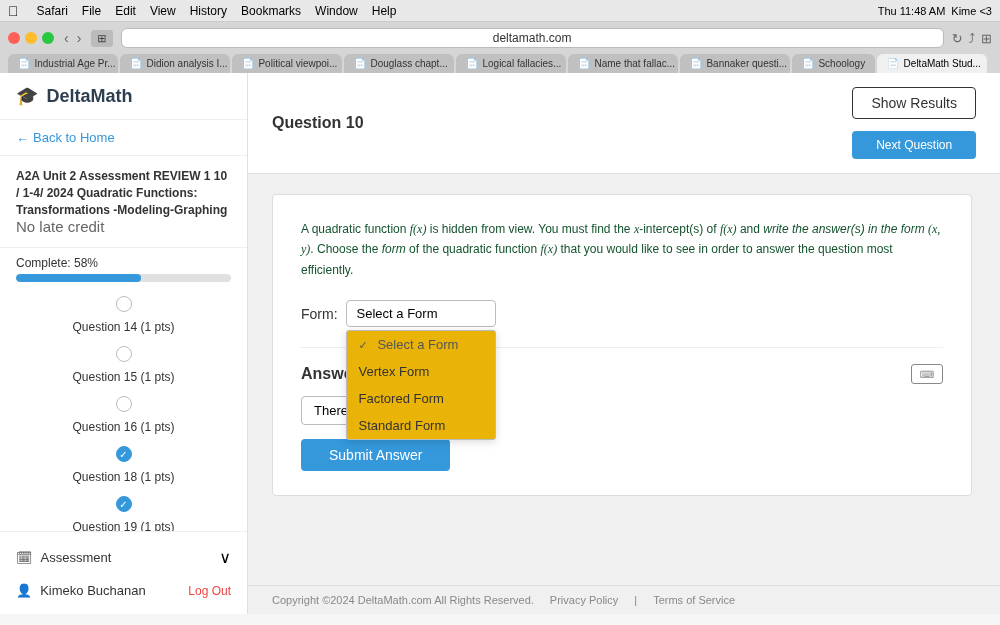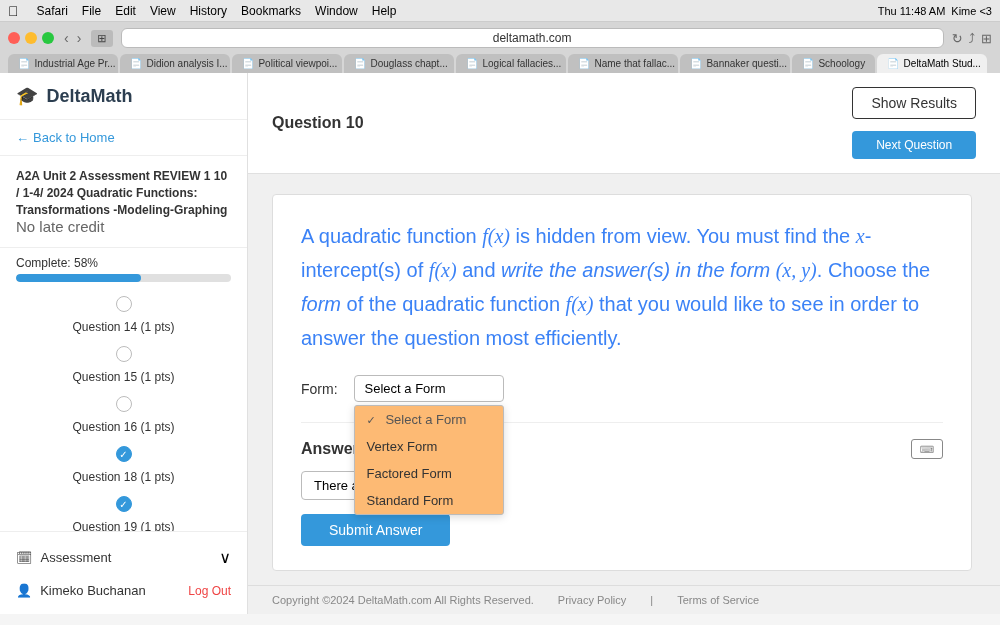--- a/index.html
+++ b/index.html
@@ -243,32 +243,32 @@
       padding: 20px 24px;
     }
     .question-card {
       background: white;
       border: 1px solid #ddd;
       border-radius: 4px;
       padding: 24px 28px;
       max-width: 700px;
     }
     .question-text {
-      font-size: 20px;
+      font-size: 12px;
       line-height: 1.7;
-      color: #3b82f6;
+      color: #14532d;
       margin-bottom: 20px;
     }
     .question-text em { font-style: italic; }
     .math-inline { font-style: italic; font-family: 'Times New Roman', serif; }
 
     .form-section {
       display: flex;
       align-items: flex-start;
-      gap: 16px;
+      gap: 8px;
       margin-bottom: 20px;
       position: relative;
     }
     .form-label {
       font-size: 14px;
       color: #333;
       padding-top: 6px;
     }
     .form-select-wrapper {
       position: relative;
@@ -280,21 +280,21 @@
       font-size: 13px;
       appearance: none;
       background: white;
       cursor: pointer;
       min-width: 150px;
     }
     .dropdown-overlay {
       position: absolute;
       top: 30px;
       left: 0;
-      background: #fdba74;
+      background: #eab308;
       border: 1px solid #bbb;
       border-radius: 3px;
       box-shadow: 0 2px 8px rgba(0,0,0,0.15);
       z-index: 100;
       min-width: 150px;
     }
     .dropdown-item {
       padding: 6px 12px;
       font-size: 13px;
       color: #333;
@@ -352,21 +352,21 @@
       font-size: 14px;
       cursor: pointer;
     }
 
     .footer {
       background: #f0f0f0;
       padding: 8px 24px;
       font-size: 11px;
       color: #888;
       display: flex;
-      gap: 24px;
+      gap: 16px;
       border-top: 1px solid #ddd;
     }
     .footer a { color: #888; text-decoration: none; }
   </style>
 </head>
 <body>
 
 <div class="menubar">
   <div class="menubar-left">
     <span class="apple-icon"></span>

